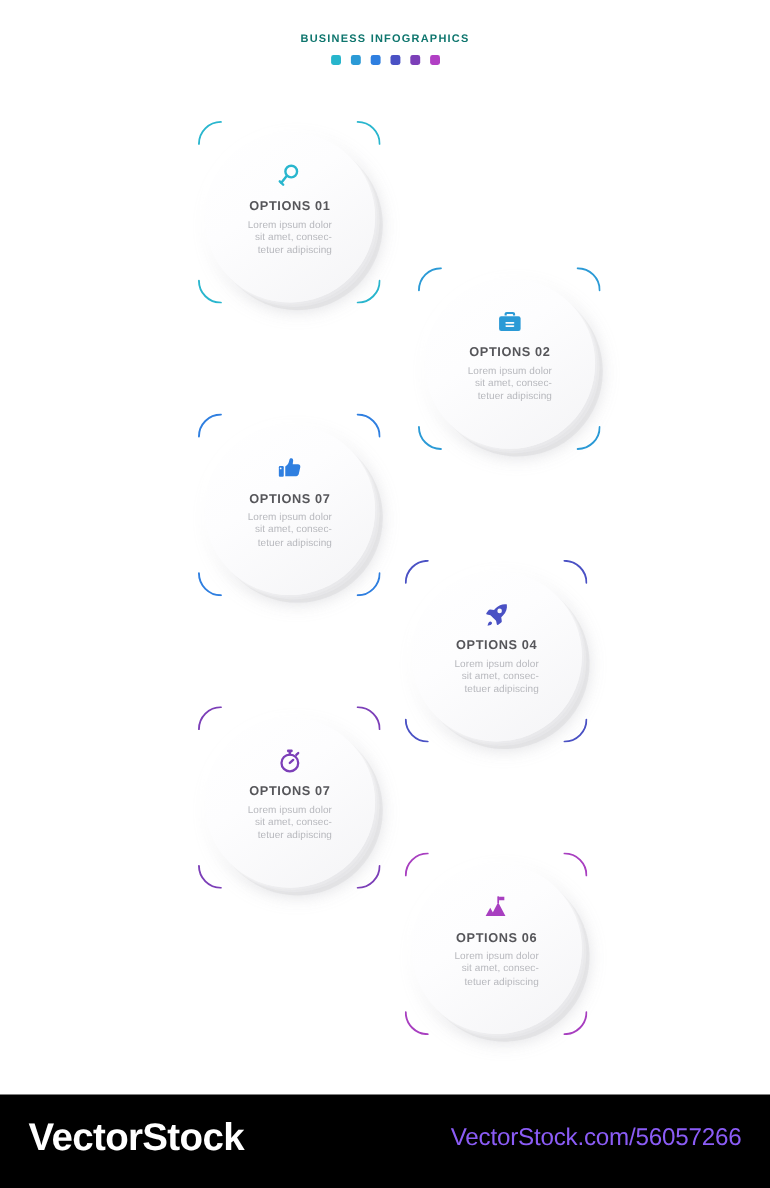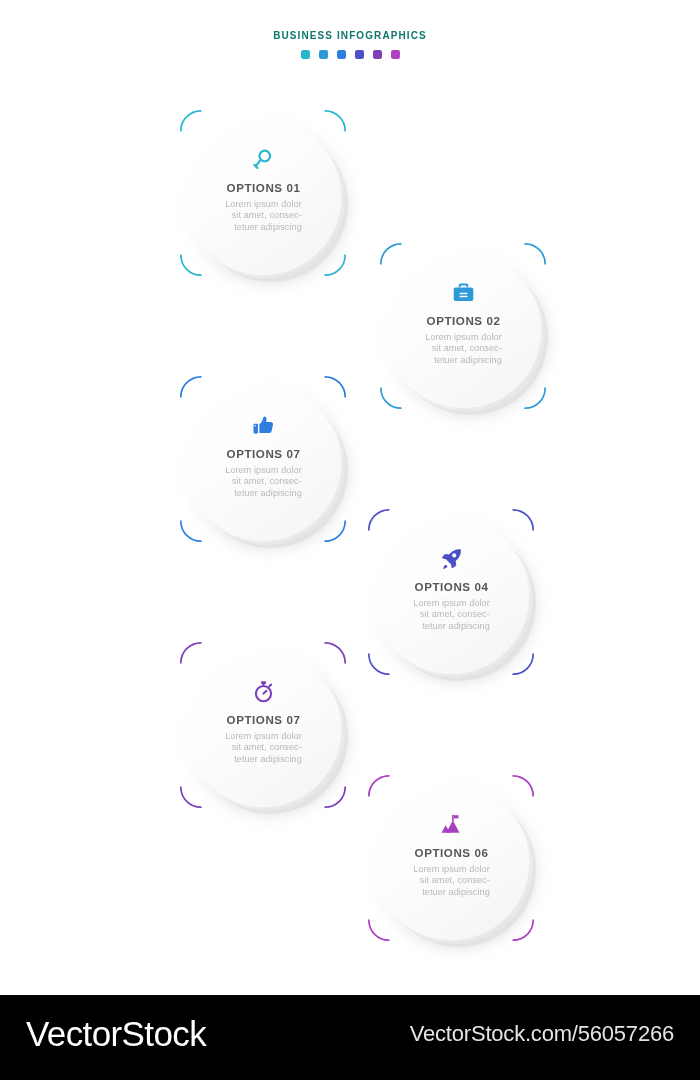--- a/index.html
+++ b/index.html
@@ -131,28 +131,28 @@
     position:absolute;
     left:0; top:995px;
     width:700px; height:85px;
     background:#000000;
   }
   .wm-brand {
     position:absolute;
     left:26px; top:19px;
     color:#ffffff;
     font-size:35px;
-    font-weight:normal;
+    font-weight:bold;
     letter-spacing:-0.6px;
     font-family:"Liberation Sans", sans-serif;
   }
   .wm-url {
     position:absolute;
     right:26px; top:26px;
-    color:#e5e5e5;
+    color:#8b5cf6;
     font-size:22px;
     font-family:"Liberation Sans", sans-serif;
     letter-spacing:-0.2px;
   }
 </style>
 </head>
 <body>
 
 <div id="stage">
 

